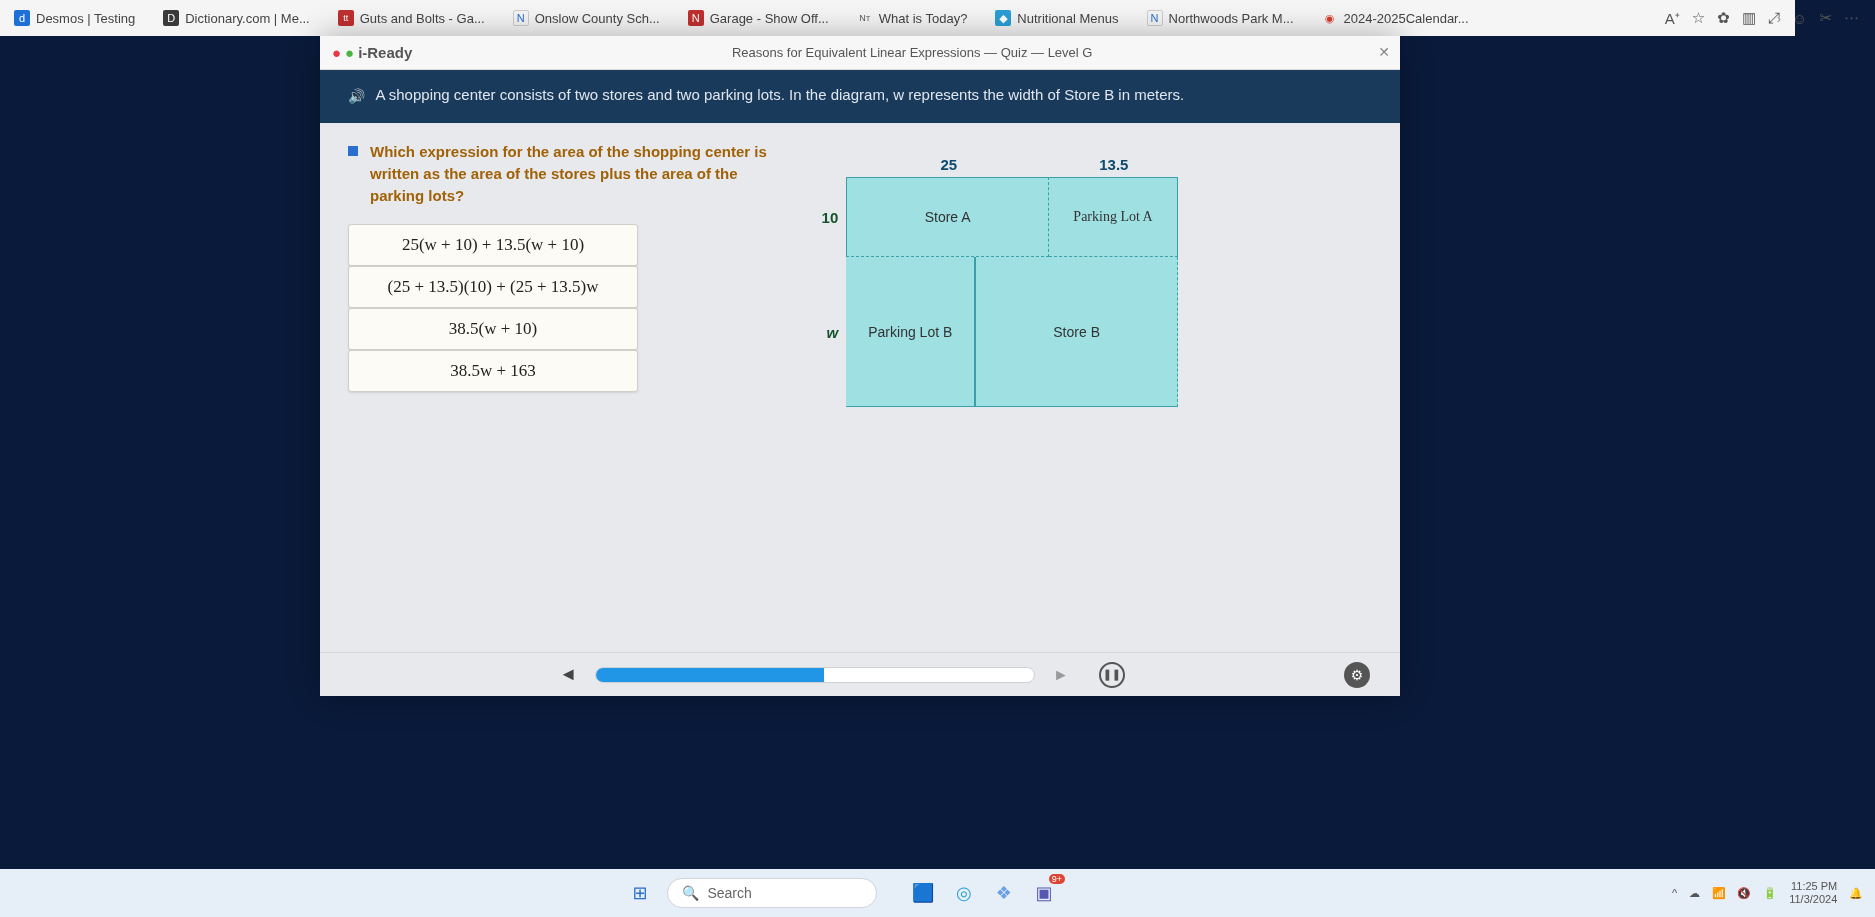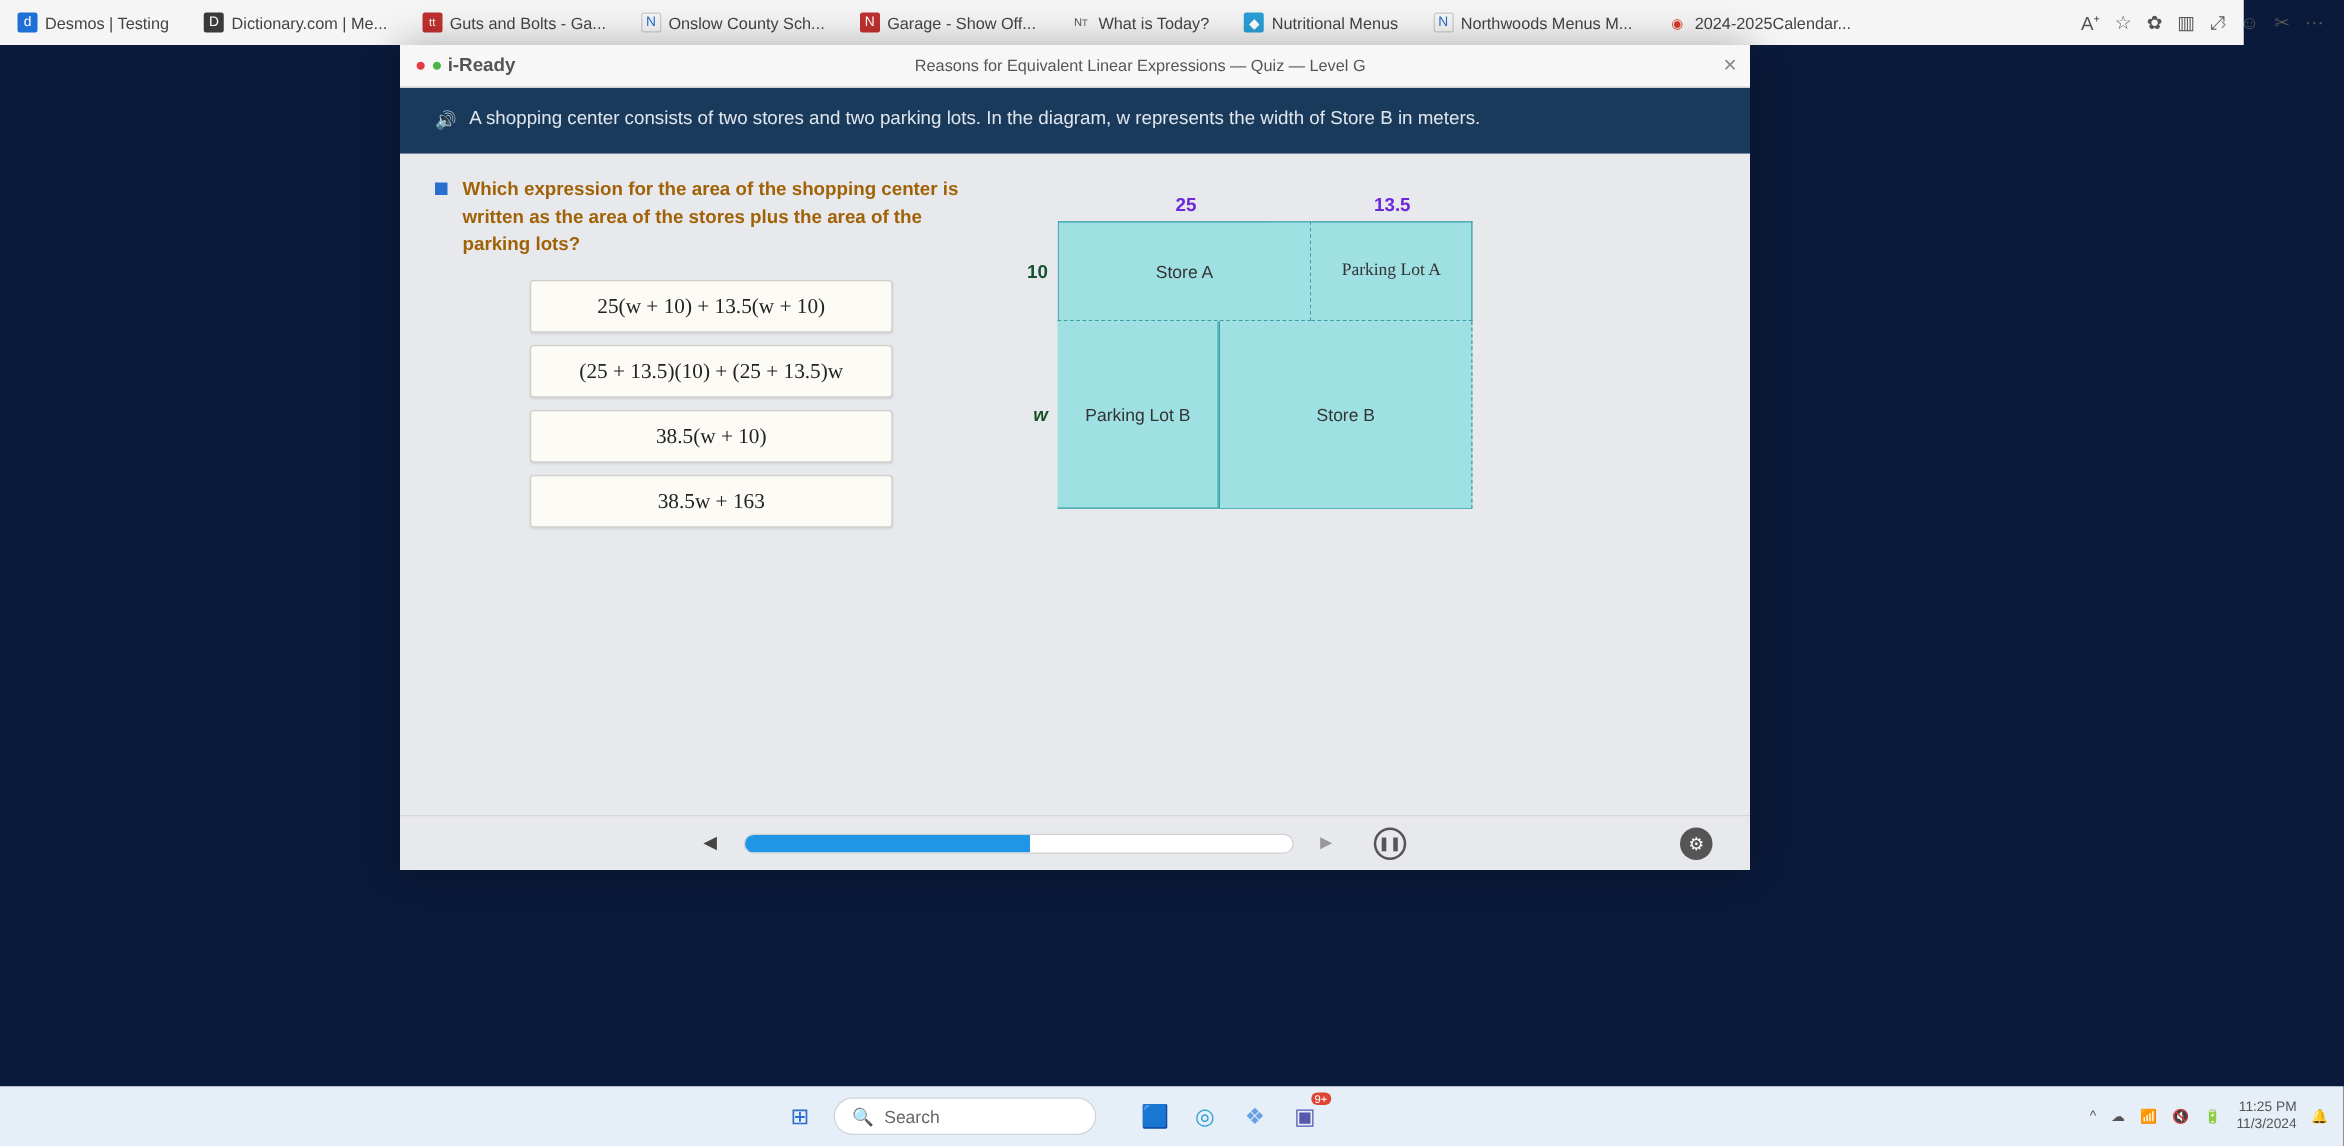--- a/index.html
+++ b/index.html
@@ -136,23 +136,20 @@
   }
   .question-text {
     font-size: 15px;
     font-weight: bold;
     color: #a16207;
     line-height: 1.45;
   }
   .answers {
     display: flex;
     flex-direction: column;
-    gap: 10px;
-    margin-left: 22px;
-    align-items: center;
   }
   .answer-btn {
     background: #fdfbf5;
     border: 1px solid #d0cfc9;
     border-radius: 3px;
     padding: 10px 14px;
     font-family: "Times New Roman", serif;
     font-size: 17px;
     color: #222;
     text-align: center;
@@ -170,21 +167,21 @@
     margin-left: 20px;
     width: 360px;
   }
   .dim-top {
     display: flex;
     height: 26px;
     align-items: center;
     justify-content: center;
     font-weight: bold;
     font-size: 15px;
-    color: #6d28d9;
+    color: #0c4a6e;
   }
   .dim-top-25 { width: 220px; }
   .dim-top-135 { width: 140px; }
   .dim-row { display: flex; }
   .dim-left {
     width: 30px;
     display: flex;
     align-items: center;
     justify-content: flex-end;
     padding-right: 8px;
@@ -322,21 +319,21 @@
   <div class="bookmark-item">
     <span class="bookmark-icon" style="color:#555;font-size:9px">N<sub>T</sub></span>
     <span>What is Today?</span>
   </div>
   <div class="bookmark-item">
     <span class="bookmark-icon" style="background:#2a9fd6;color:#fff">◆</span>
     <span>Nutritional Menus</span>
   </div>
   <div class="bookmark-item">
     <span class="bookmark-icon" style="color:#2a6fcf;border:1px solid #ccc">N</span>
-    <span>Northwoods Menus M...</span>
+    <span>Northwoods Park M...</span>
   </div>
   <div class="bookmark-item">
     <span class="bookmark-icon" style="color:#d63a2a">◉</span>
     <span>2024-2025Calendar...</span>
   </div>
   <div class="bookmark-item" style="color:#888;margin-left:auto">›</div>
 </div>
 
 <div class="browser-controls">
   <span>A⁺</span>

